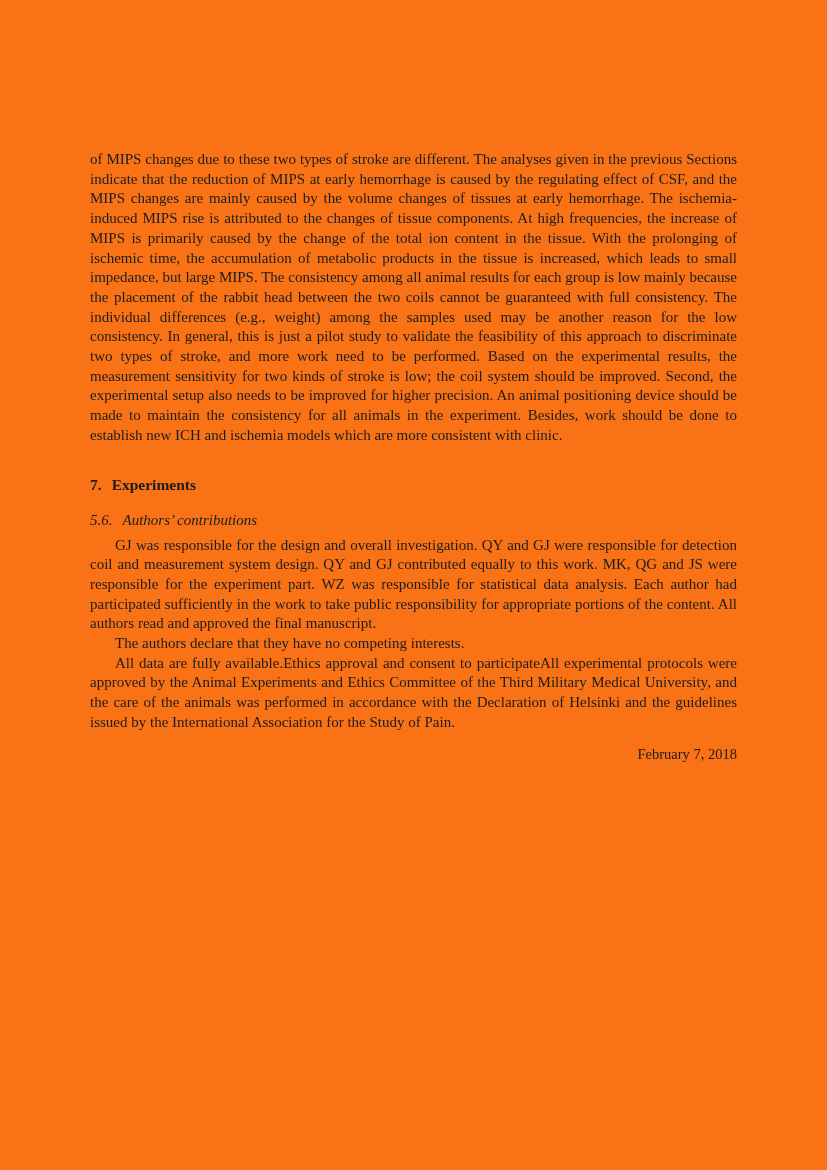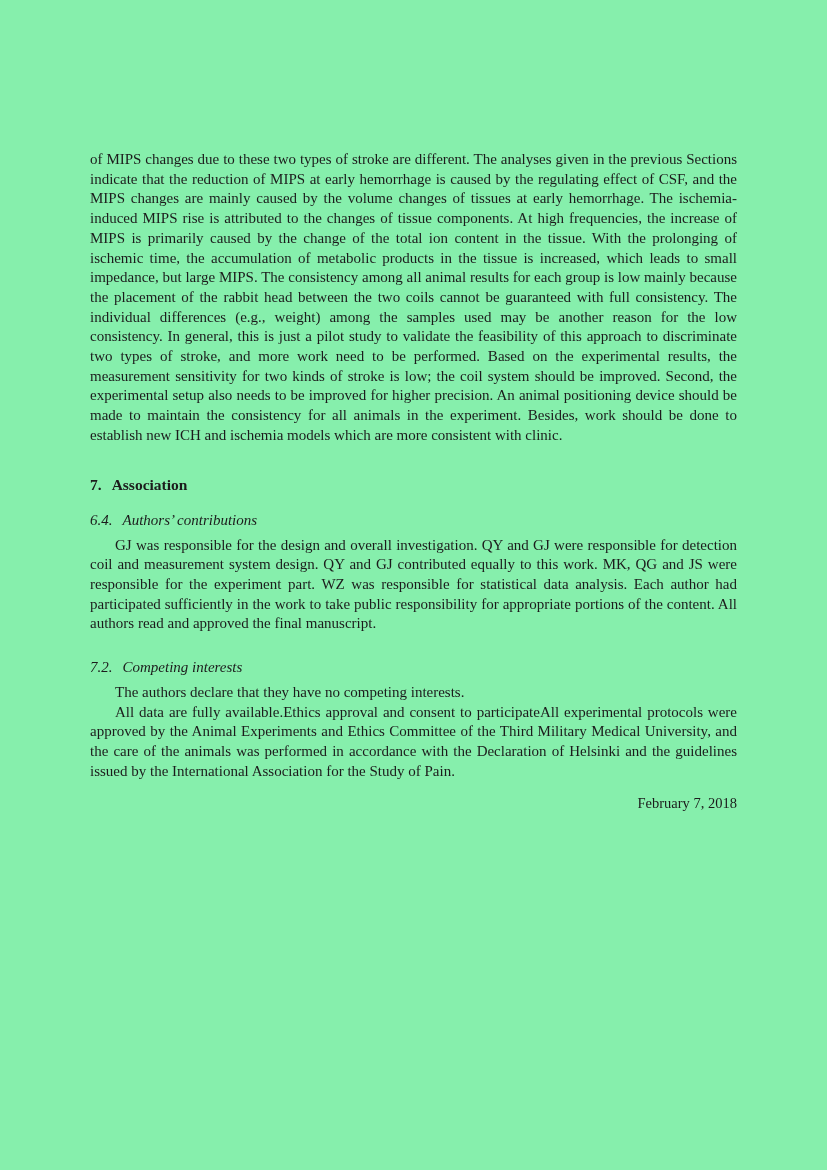--- a/index.html
+++ b/index.html
@@ -2,21 +2,21 @@
 <html><head>
 <meta charset="utf-8">
 <style>
   * { margin: 0; padding: 0; box-sizing: border-box; }
   html, body {
     background: #ffffff;
   }
   .page {
     width: 827px;
     height: 1170px;
-    background: #86efac;
+    background: #f97316;
     position: relative;
     overflow: hidden;
     font-family: "Liberation Serif", "DejaVu Serif", serif;
     color: #1c1c1c;
   }
   .content {
     padding: 150px 90px 0 90px;
   }
   p.para {
     font-size: 15px;
@@ -60,31 +60,28 @@
 <body>
 
 <div class="page">
   <div class="content">
 
     <p class="para no-indent">of MIPS changes due to these two types of stroke are different. The analyses given in the previous Sections indicate that the reduction of MIPS at early hemorrhage is caused by the regulating effect of CSF, and the MIPS changes are mainly caused by the volume changes of tissues at early hemorrhage. The ischemia-induced MIPS rise is attributed to the changes of tissue components. At high frequencies, the increase of MIPS is primarily caused by the change of the total ion content in the tissue. With the prolonging of ischemic time, the accumulation of metabolic products in the tissue is increased, which leads to small impedance, but large MIPS. The consistency among all animal results for each group is low mainly because the placement of the rabbit head between the two coils cannot be guaranteed with full consistency. The individual differences (e.g., weight) among the samples used may be another reason for the low consistency. In general, this is just a pilot study to validate the feasibility of this approach to discriminate two types of stroke, and more work need to be performed. Based on the experimental results, the measurement sensitivity for two kinds of stroke is low; the coil system should be improved. Second, the experimental setup also needs to be improved for higher precision. An animal positioning device should be made to maintain the consistency for all animals in the experiment. Besides, work should be done to establish new ICH and ischemia models which are more consistent with clinic.</p>
 
 
 
     <h2 class="section-heading">
-      <span class="sec-num">7.</span><span>Association</span>
+      <span class="sec-num">7.</span><span>Experiments</span>
     </h2>
 
     <h3 class="subsection-heading">
-      <span class="sub-num">6.4.</span><span>Authors’ contributions</span>
+      <span class="sub-num">5.6.</span><span>Authors’ contributions</span>
     </h3>
     <p class="para">GJ was responsible for the design and overall investigation. QY and GJ were responsible for detection coil and measurement system design. QY and GJ contributed equally to this work. MK, QG and JS were responsible for the experiment part. WZ was responsible for statistical data analysis. Each author had participated sufficiently in the work to take public responsibility for appropriate portions of the content. All authors read and approved the final manuscript.</p>
 
-    <h3 class="subsection-heading">
-      <span class="sub-num">7.2.</span><span>Competing interests</span>
-    </h3>
     <p class="para">The authors declare that they have no competing interests.</p>
 
     <p class="para">All data are fully available.Ethics approval and consent to participateAll experimental protocols were approved by the Animal Experiments and Ethics Committee of the Third Military Medical University, and the care of the animals was performed in accordance with the Declaration of Helsinki and the guidelines issued by the International Association for the Study of Pain.</p>
 
     <div class="date-line">February 7, 2018</div>
 
   </div>
 </div>
 
 </body></html>

